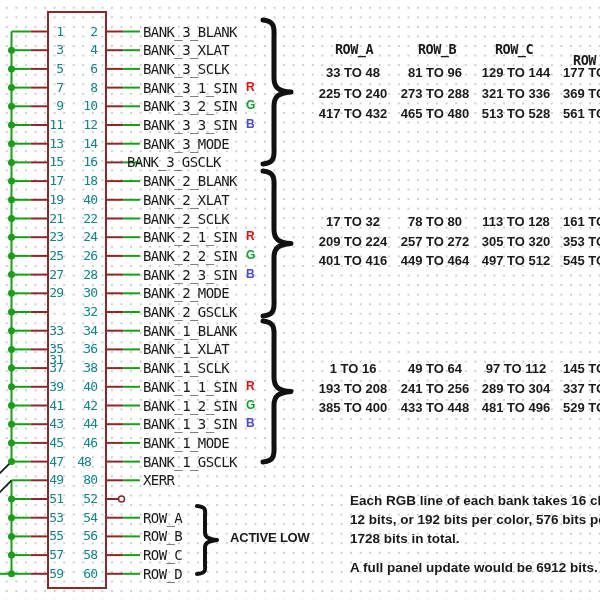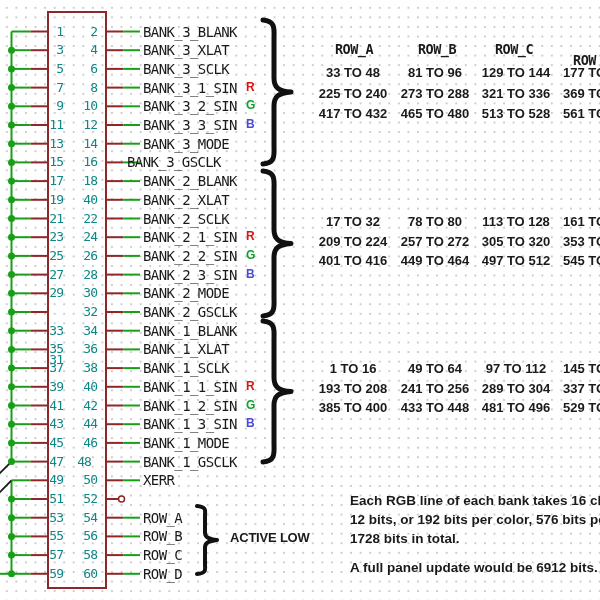--- a/index.html
+++ b/index.html
@@ -280,21 +280,21 @@
       <div class="abs pin-num" style="left: 71px; top: 416.2px; color: rgb(15, 135, 135);">44</div>
       <div class="abs net-label" style="left: 143px; top: 416.2px; color: rgb(26, 26, 26);">BANK_1_3_SIN</div>
       <div class="abs rgb-tag" style="left: 246px; top: 416.2px; color: rgb(74, 74, 217);">B</div>
       <div class="abs pin-num" style="left: 37px; top: 434.9px; color: rgb(15, 135, 135);">45</div>
       <div class="abs pin-num" style="left: 71px; top: 434.9px; color: rgb(15, 135, 135);">46</div>
       <div class="abs net-label" style="left: 143px; top: 434.9px; color: rgb(26, 26, 26);">BANK_1_MODE</div>
       <div class="abs pin-num" style="left: 37px; top: 453.6px; color: rgb(15, 135, 135);">47</div>
       <div class="abs pin-num" style="left: 71px; top: 453.6px; color: rgb(15, 135, 135); text-align: center;">48</div>
       <div class="abs net-label" style="left: 143px; top: 453.6px; color: rgb(26, 26, 26);">BANK_1_GSCLK</div>
       <div class="abs pin-num" style="left: 37px; top: 472.3px; color: rgb(15, 135, 135);">49</div>
-      <div class="abs pin-num" style="left: 71px; top: 472.3px; color: rgb(15, 135, 135);">50</div>
+      <div class="abs pin-num" style="left: 71px; top: 472.3px; color: rgb(15, 135, 135);">80</div>
       <div class="abs net-label" style="left: 143px; top: 472.3px; color: rgb(26, 26, 26);">XERR</div>
       <div class="abs pin-num" style="left: 37px; top: 491px; color: rgb(15, 135, 135);">51</div>
       <div class="abs pin-num" style="left: 71px; top: 491px; color: rgb(15, 135, 135);">52</div>
       <div class="abs pin-num" style="left: 37px; top: 509.7px; color: rgb(15, 135, 135);">53</div>
       <div class="abs pin-num" style="left: 71px; top: 509.7px; color: rgb(15, 135, 135);">54</div>
       <div class="abs net-label" style="left: 143px; top: 509.7px; color: rgb(26, 26, 26);">ROW_A</div>
       <div class="abs pin-num" style="left: 37px; top: 528.4px; color: rgb(15, 135, 135);">55</div>
       <div class="abs pin-num" style="left: 71px; top: 528.4px; color: rgb(15, 135, 135);">56</div>
       <div class="abs net-label" style="left: 143px; top: 528.4px; color: rgb(26, 26, 26);">ROW_B</div>
       <div class="abs pin-num" style="left: 37px; top: 547.1px; color: rgb(15, 135, 135);">57</div>

